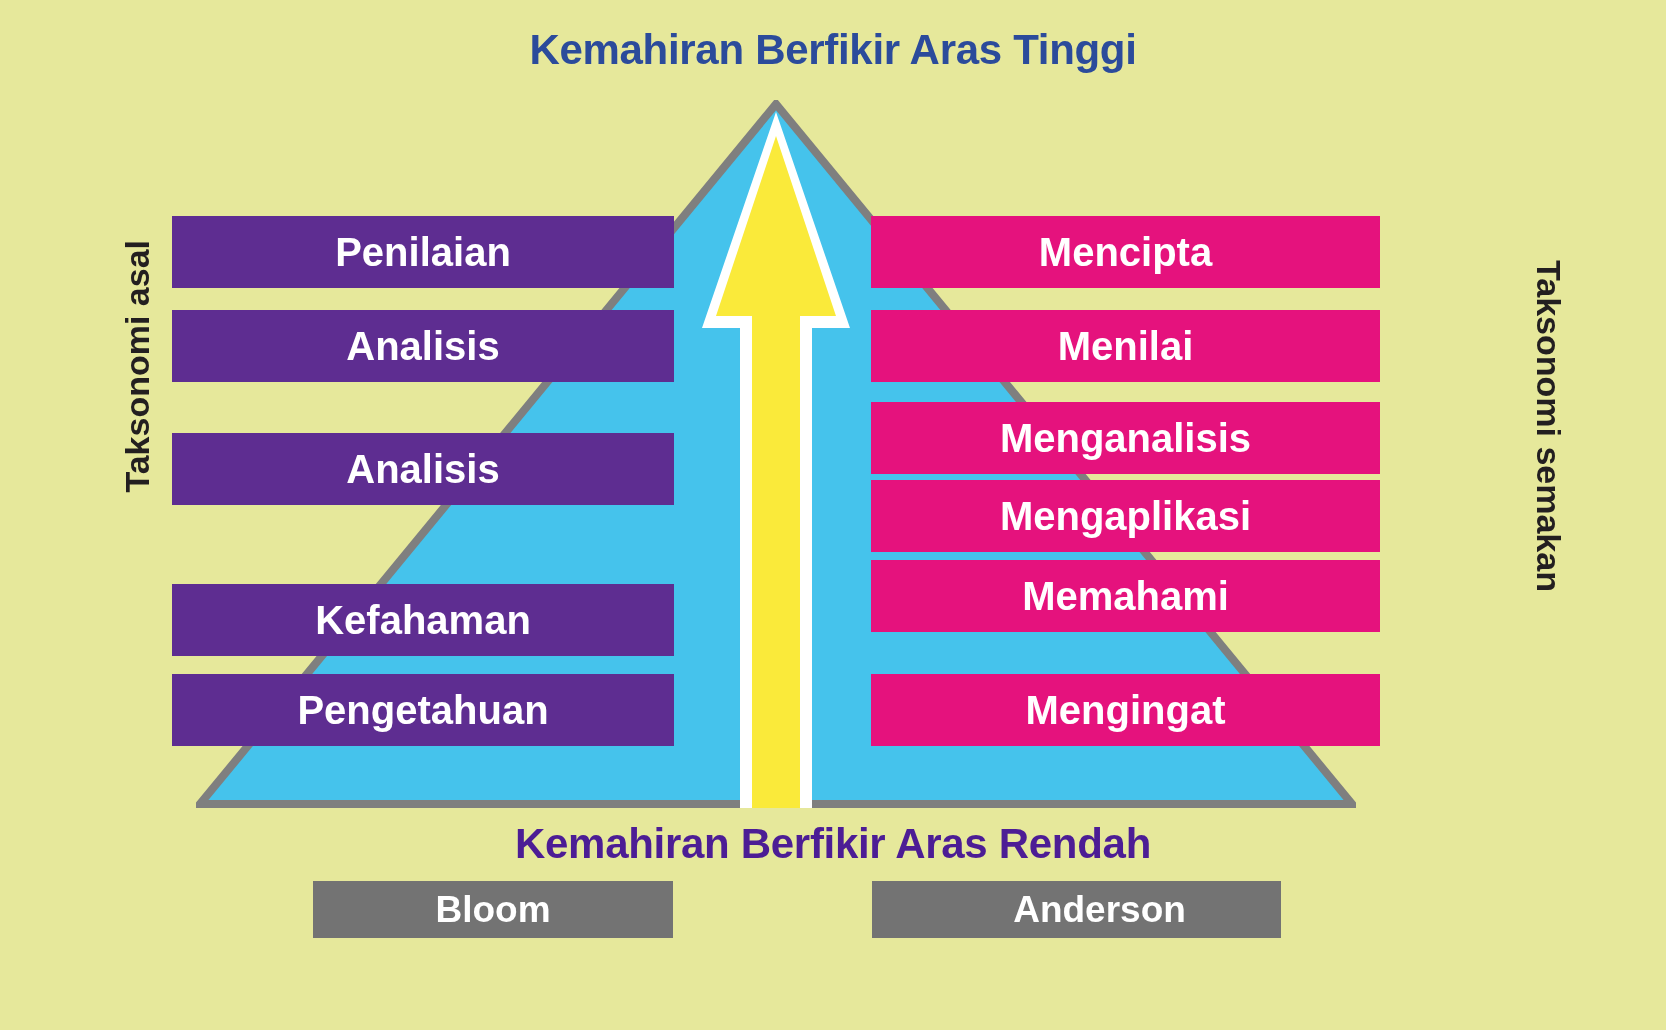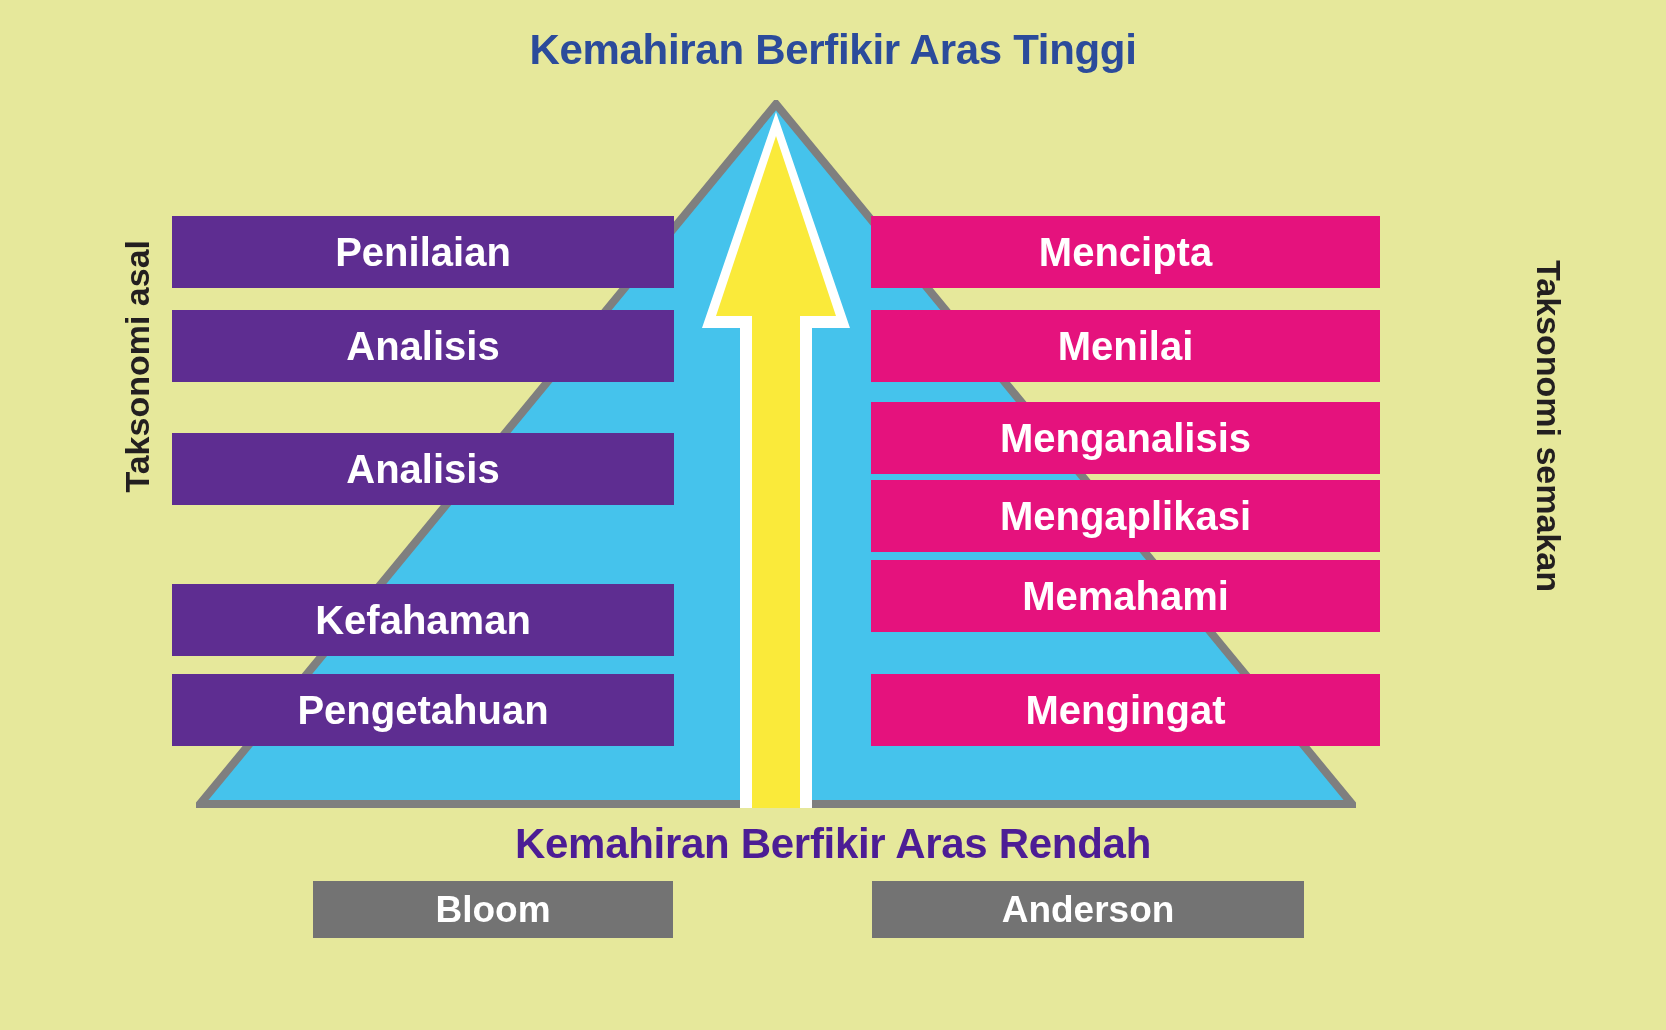--- a/index.html
+++ b/index.html
@@ -119,21 +119,21 @@
     background: #737373;
     color: #ffffff;
     font-size: 37px;
     font-weight: bold;
     display: flex;
     align-items: center;
     justify-content: center;
     white-space: nowrap;
   }
   .legend-btn.bloom  { left: 313px;  top: 881px; width: 360px; }
-  .legend-btn.anderson { left: 872px; top: 881px; width: 432px; }
+  .legend-btn.anderson { left: 872px; top: 881px; width: 363px; padding-left: 46px; }
 </style>
 </head>
 <body>
 
 <div id="stage">
 
   <div class="title-top">Kemahiran Berfikir Aras Tinggi</div>
 
   <div class="pyramid-wrap">
     <svg width="1160" height="708" viewBox="0 0 1160 708" xmlns="http://www.w3.org/2000/svg">

